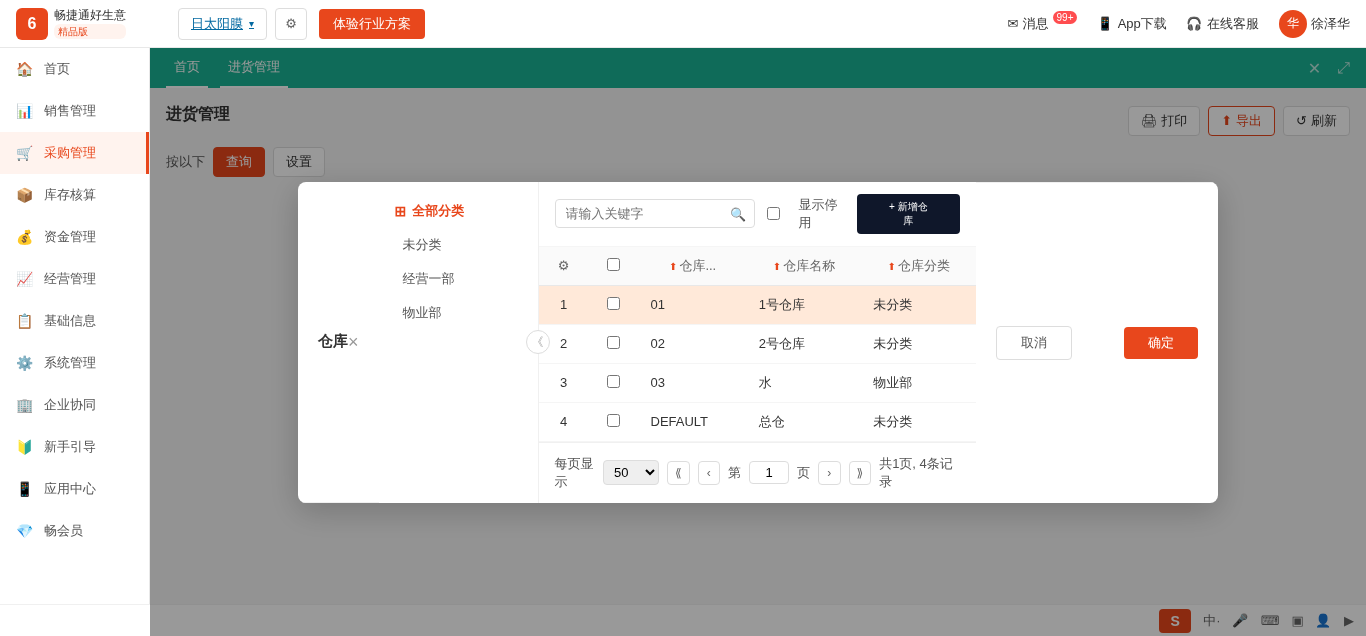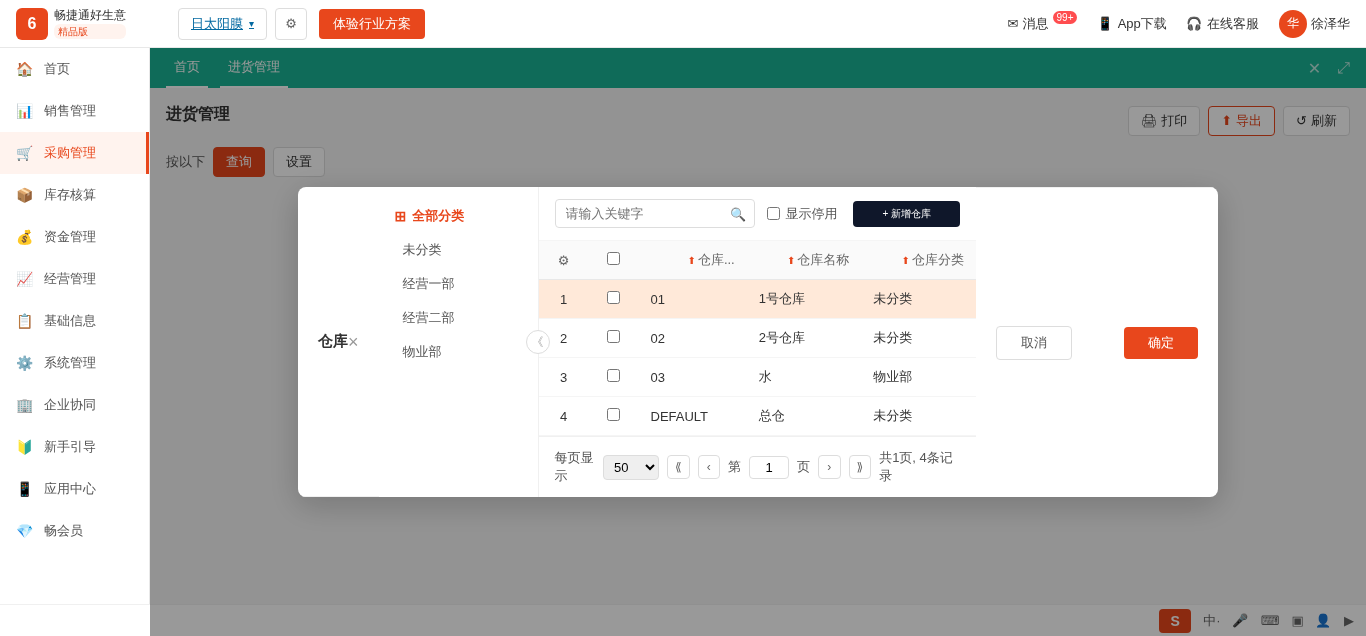--- a/index.html
+++ b/index.html
@@ -203,21 +203,21 @@
     .search-input {
       width: 100%; padding: 6px 30px 6px 10px;
       border: 1px solid #ddd; border-radius: 4px;
       font-size: 13px; outline: none;
     }
     .search-icon-btn {
       position: absolute; right: 8px; top: 50%; transform: translateY(-50%);
       color: #999; cursor: pointer;
     }
     .checkbox-label {
-      display: flex; align-items: center; gap: 6px;
+      display: flex; align-items: center; gap: 19px;
       color: #555; cursor: pointer; font-size: 13px;
     }
     .add-btn {
       margin-left: auto;
       background: #0f172a; color: white;
       padding: 6px 29px; border-radius: 4px;
       cursor: pointer; font-size: 10px;
       display: flex; align-items: center; gap: 4px;
       border: none;
     }
@@ -228,21 +228,21 @@
       overflow-y: auto;
     }
     table {
       width: 100%;
       border-collapse: collapse;
     }
     thead th {
       background: #fafafa;
       border-bottom: 1px solid #e8e8e8;
       padding: 10px 12px;
-      text-align: right;
+      text-align: center;
       color: #666;
       font-weight: normal;
       font-size: 13px;
     }
     thead th:first-child { width: 50px; text-align: center; }
     thead th:nth-child(2) { width: 50px; text-align: center; }
     tbody tr {
       border-bottom: 1px solid #f5f5f5;
     }
     tbody tr.selected { background: #ffe9d9; }
@@ -472,23 +472,20 @@
           <div class="left-panel">
             <div class="category-header">
               <span class="category-icon">⊞</span>
               <span>全部分类</span>
             </div>
             <div class="category-item">
               <span>未分类</span>
             </div>
             <div class="category-item">
               <span>经营一部</span>
-            </div>
-            <div class="category-item">
-              <span>经营二部</span>
             </div>
             <div class="category-item">
               <span>物业部</span>
             </div>
             <div class="collapse-btn">《</div>
           </div>
 
           <div class="right-panel">
 
             <div class="search-bar">

